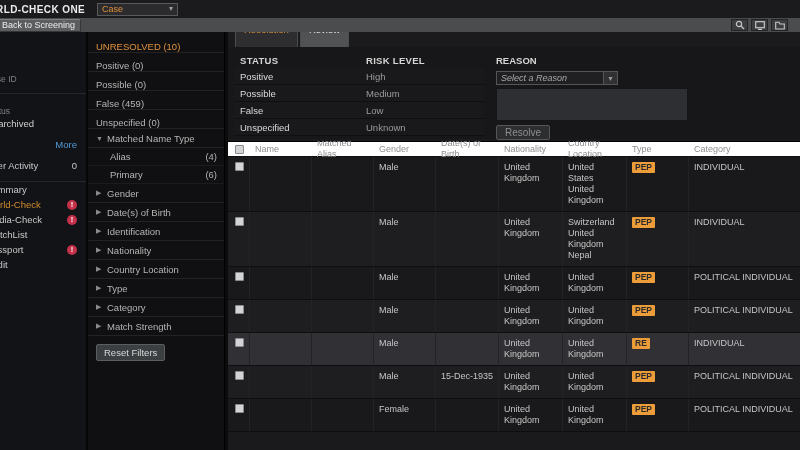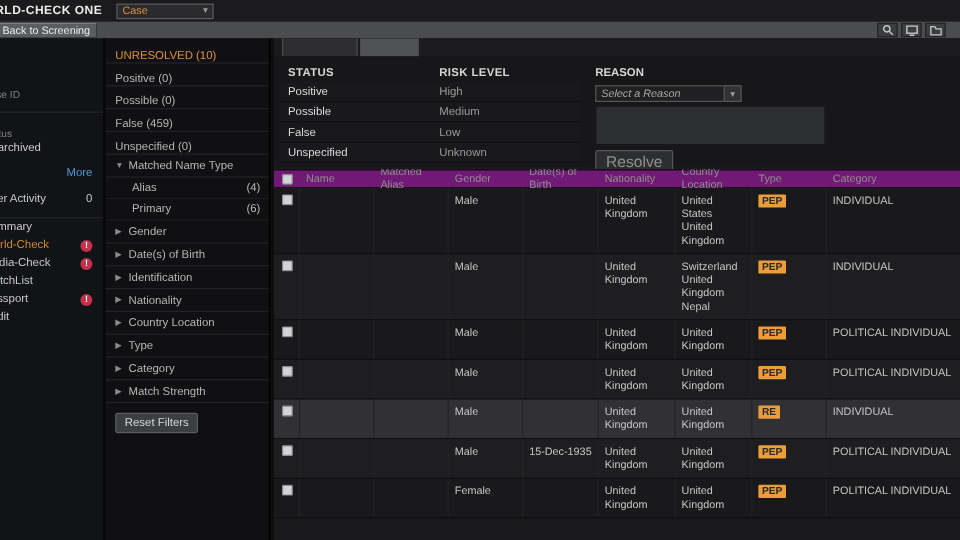--- a/index.html
+++ b/index.html
@@ -76,26 +76,26 @@
   .c-risk   { flex:1; padding-left:4px; font-size:9.5px; color:#9a9a9a; }
   .reason { margin-left:12px; width:200px; }
   .reason .hcell { font-size:9.5px; color:#d6d6d6; font-weight:bold; height:16px; display:flex; align-items:center; }
   .reason-select { margin-top:3px; width:122px; height:14px; display:flex; cursor:pointer; }
   .reason-select .txt { flex:1; background:#202022; border:1px solid #555; border-right:none; color:#a8a8a8;
                         font-style:italic; font-size:9px; padding:0 4px; display:flex; align-items:center; }
   .reason-select .dd { width:15px; background:#313134; border:1px solid #555; color:#9a9a9a; font-size:8px;
                        display:flex; align-items:center; justify-content:center; }
   .reason-text { margin-top:3px; width:192px; height:33px; background:#2e2f32; border:1px solid #151517; }
   .resolve-btn { margin-top:4px; background:#2c2e30; border:1px solid #54565a; border-radius:2px;
-                 color:#8f8f8f; font-size:13px; padding:1px 8px; cursor:pointer; }
+                 color:#8f8f8f; font-size:10px; padding:1px 8px; cursor:pointer; }
 
   
   .table { margin-top:2px; flex:1; background:#1a1a1c; display:flex; flex-direction:column; overflow:hidden; }
   .trow { display:flex; border-bottom:1px solid #0e0e10; }
-  .thead { background:#701a75; border-top:1px solid #000; height:16px; align-items:center; flex:0 0 auto;justify-content:center; }
+  .thead { background:#ffffff; border-top:1px solid #000; height:16px; align-items:center; flex:0 0 auto;justify-content:center; }
   .thead .tcell { color:#8f8f8f; font-size:9px; padding-top:0; padding-bottom:0; border-right:none; }
   .tbody-row { font-size:9px; color:#c6c6c6; }
   .tbody-row:nth-child(odd) { background:#19191b; }
   .tbody-row:nth-child(even) { background:#1e1e20; }
   .tbody-row.hl { background:#313135; }
   .tcell { padding:5px 4px 5px 5px; border-right:1px solid #232326; line-height:11px; overflow:hidden; }
   .w-check { width:22px; flex:0 0 auto; display:flex; justify-content:center; }
   .w-name  { width:62px; flex:0 0 auto; }
   .w-alias { width:62px; flex:0 0 auto; }
   .w-gender{ width:62px; flex:0 0 auto; }

